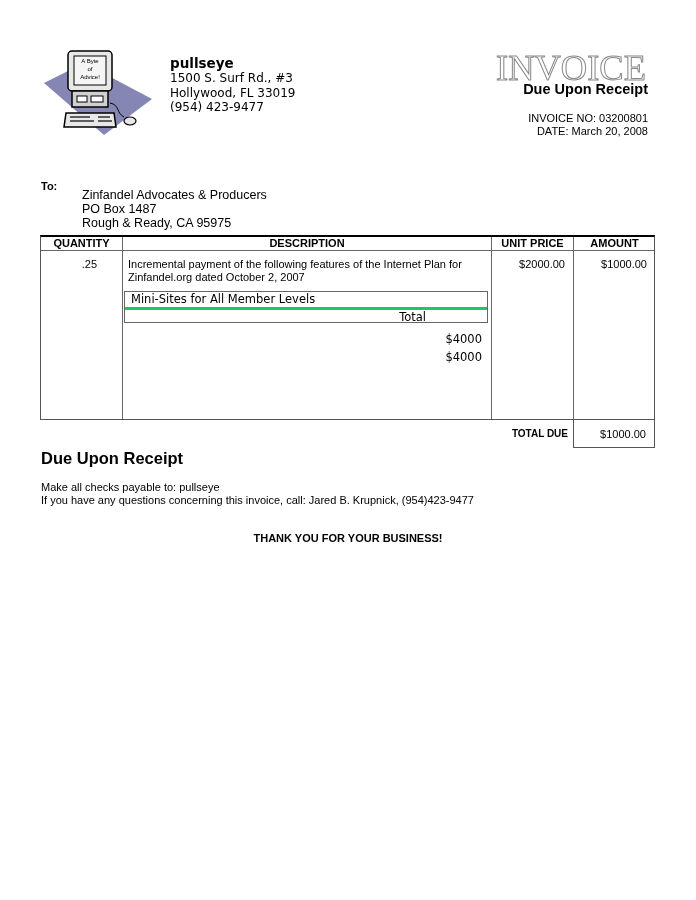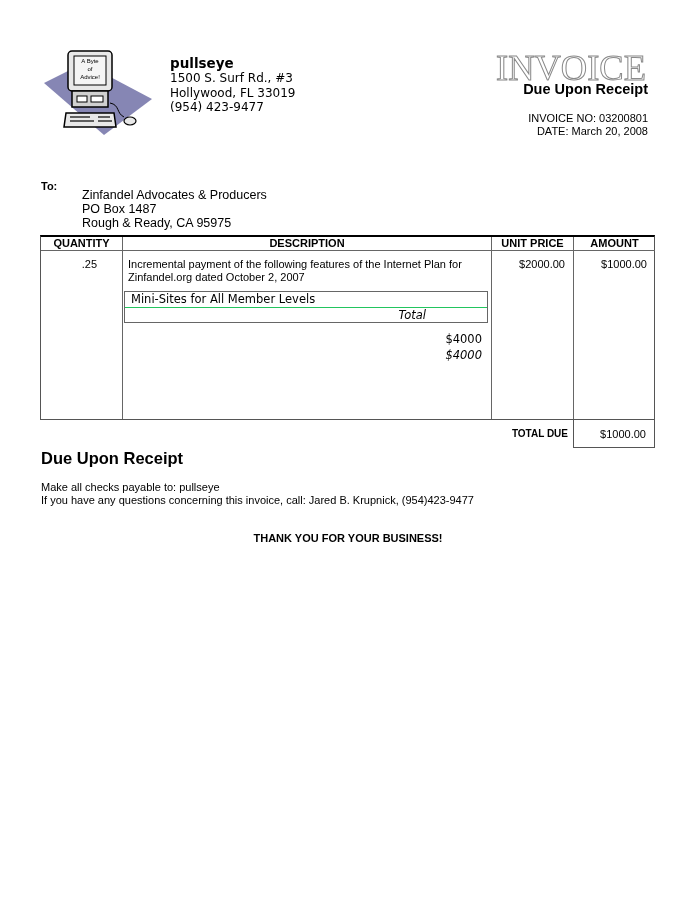--- a/index.html
+++ b/index.html
@@ -39,21 +39,21 @@
     .cell { font-size: 11px; line-height: 13px; padding: 7px 4px 0 4px; }
     .col.qty .cell { text-align: right; padding-right: 25px; }
     .col.unit .cell, .col.amt .cell { text-align: right; padding-right: 8px; }
     .col.desc .cell { text-align: left; padding-left: 5px; }
 
     .subtable {
       position: absolute; left: 1px; top: 54px; width: 364px;
       border: 1px solid #666; font-family: "DejaVu Sans", sans-serif; font-size: 11.5px;
     }
     .subrow { display: flex; height: 15px; line-height: 14px; }
-    .subrow + .subrow { border-top: 1px solid #22c55e; font-style: italic; }
+    .subrow + .subrow { border-top: 3px solid #22c55e; }
     .subrow .sl { flex: 1; padding-left: 6px; }
     .subrow .sl.right { text-align: right; padding-right: 6px; }
     .subrow .sv { width: 55px; border-left: 1px solid #666; text-align: right; padding-right: 5px; margin-top: 40px; }
 
     .total-label { position: absolute; left: 473px; top: 428px; width: 95px; text-align: right; font-size: 10px; font-weight: bold; }
     .total-box {
       position: absolute; left: 573px; top: 419px; width: 82px; height: 29px;
       border: 1px solid #555; border-top: none; font-size: 11px; text-align: right; padding: 9px 8px 0 0;
     }
 

